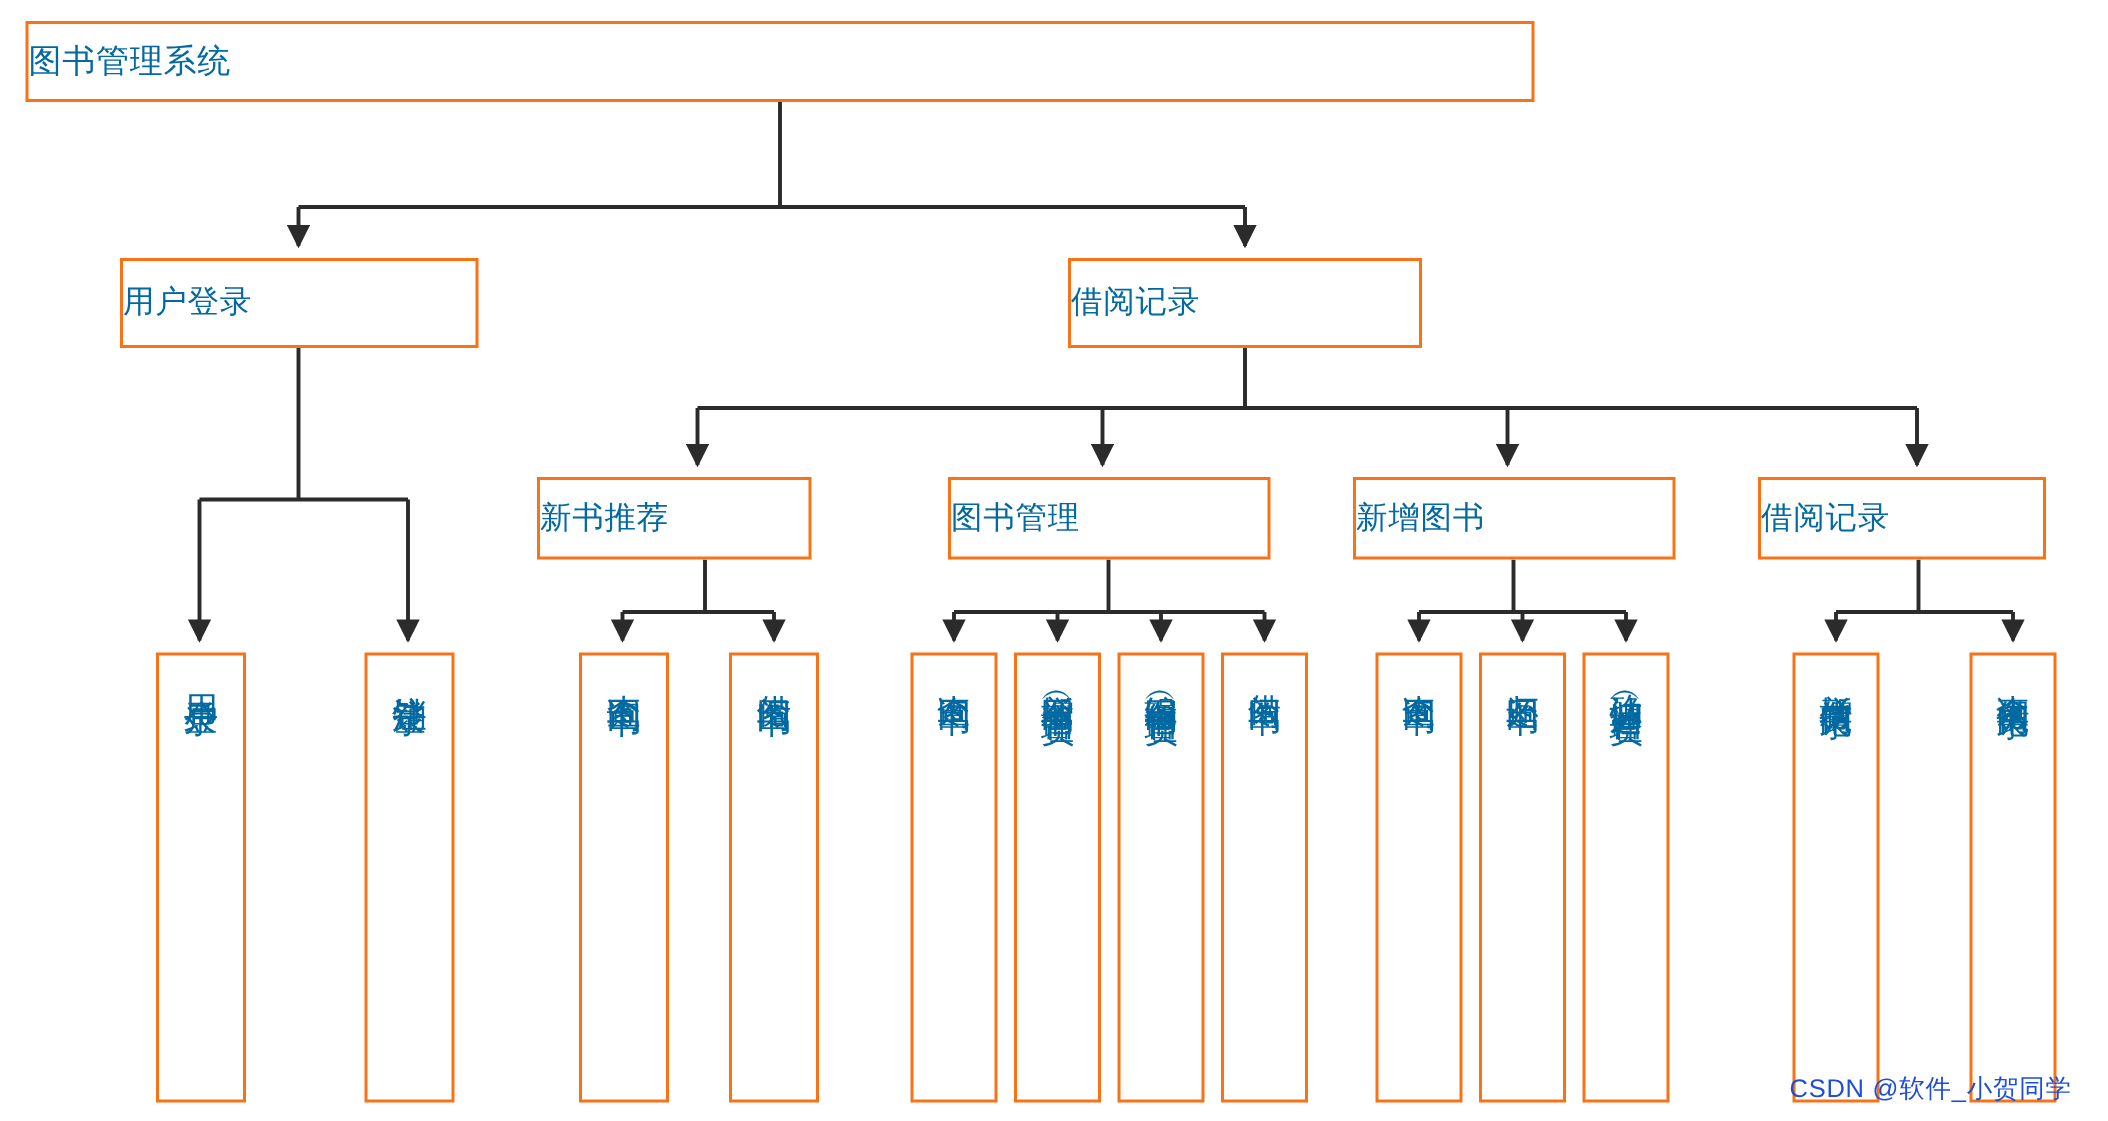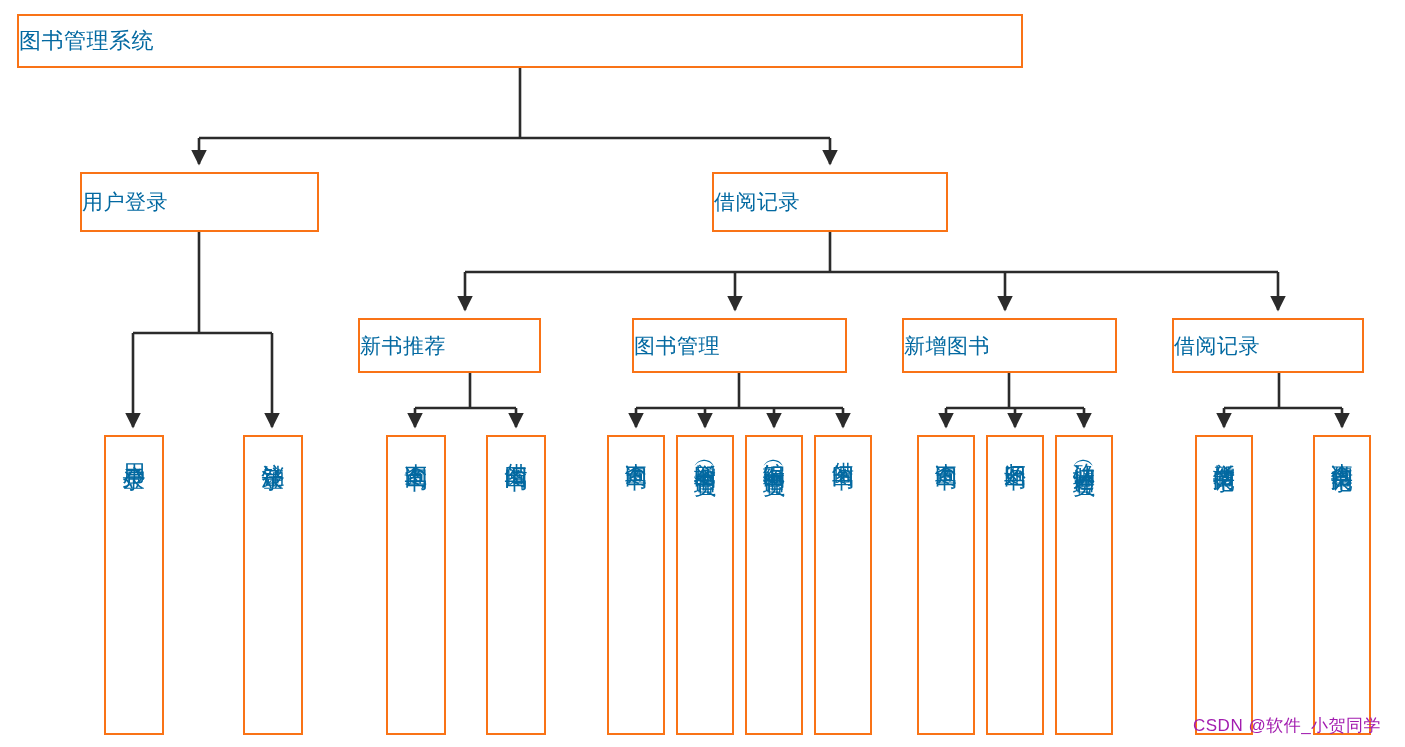--- a/index.html
+++ b/index.html
@@ -63,21 +63,21 @@
     letter-spacing: 2px;
     white-space: nowrap;
     margin: 0 auto;
   }
   .node.vert.narrow .label {
     font-size: 22px;
   }
   .watermark {
     position: absolute;
     font-size: 17px;
-    color: #a21caf;
+    color: #1d4ed8;
     white-space: nowrap;
     letter-spacing: 0.5px;
   }
 </style>
 </head>
 <body>
 
 <div id="canvas">
 
   <svg id="edge-layer" viewBox="0 0 1405 747" xmlns="http://www.w3.org/2000/svg">

